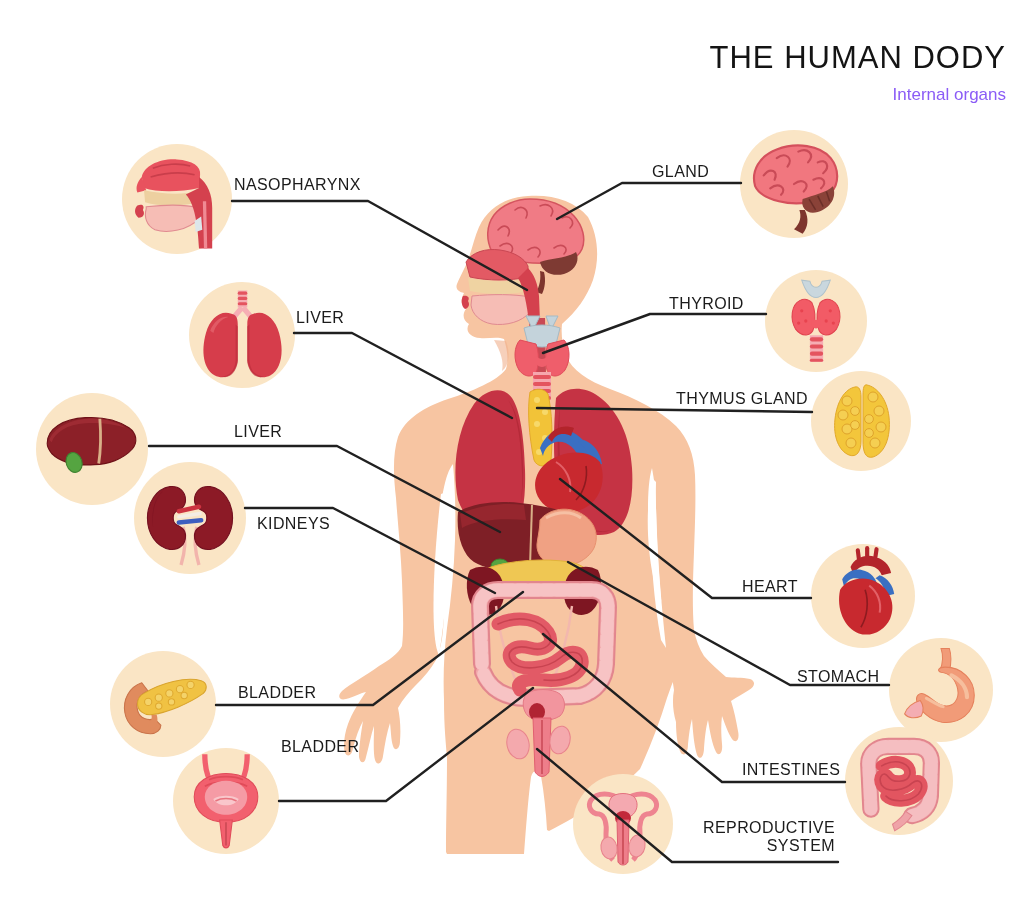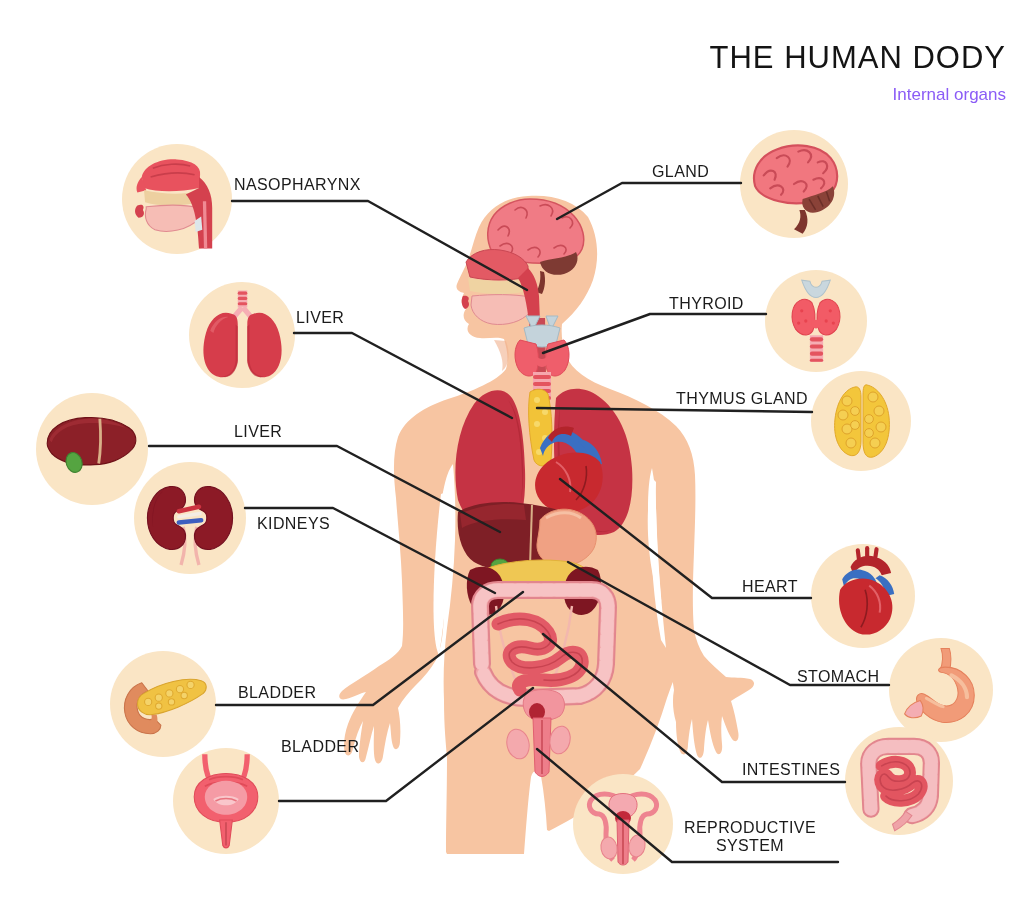--- a/index.html
+++ b/index.html
@@ -6,21 +6,21 @@
   .canvas{position:relative;width:1028px;height:916px;background:#ffffff;overflow:hidden;
           font-family:"Liberation Sans","DejaVu Sans",sans-serif;}
   .hdr{position:absolute;left:0;top:40px;width:1006px;text-align:right;}
   .title{font-size:31px;color:#141414;letter-spacing:1px;font-weight:400;}
   .subtitle{margin-top:9px;font-size:17px;color:#8b5cf6;}
   .badge{position:absolute;border-radius:50%;background:#FAE5C5;}
   .badge svg{display:block;width:100%;height:100%;}
   .bodysvg,.lines{position:absolute;left:0;top:0;width:1028px;height:916px;}
   .lines{pointer-events:none;}
   .lbl{position:absolute;font-size:16px;color:#1B1B1B;letter-spacing:.4px;white-space:nowrap;line-height:1.12;}
-  .lbl.center{white-space:normal;text-align:center;}
+  .lbl.center{white-space:normal;text-align:right;}
 </style>
 </head>
 <body>
 
 <div class="canvas">
 
   <div class="hdr">
     <div class="title">THE HUMAN DODY</div>
     <div class="subtitle">Internal organs</div>
   </div>

